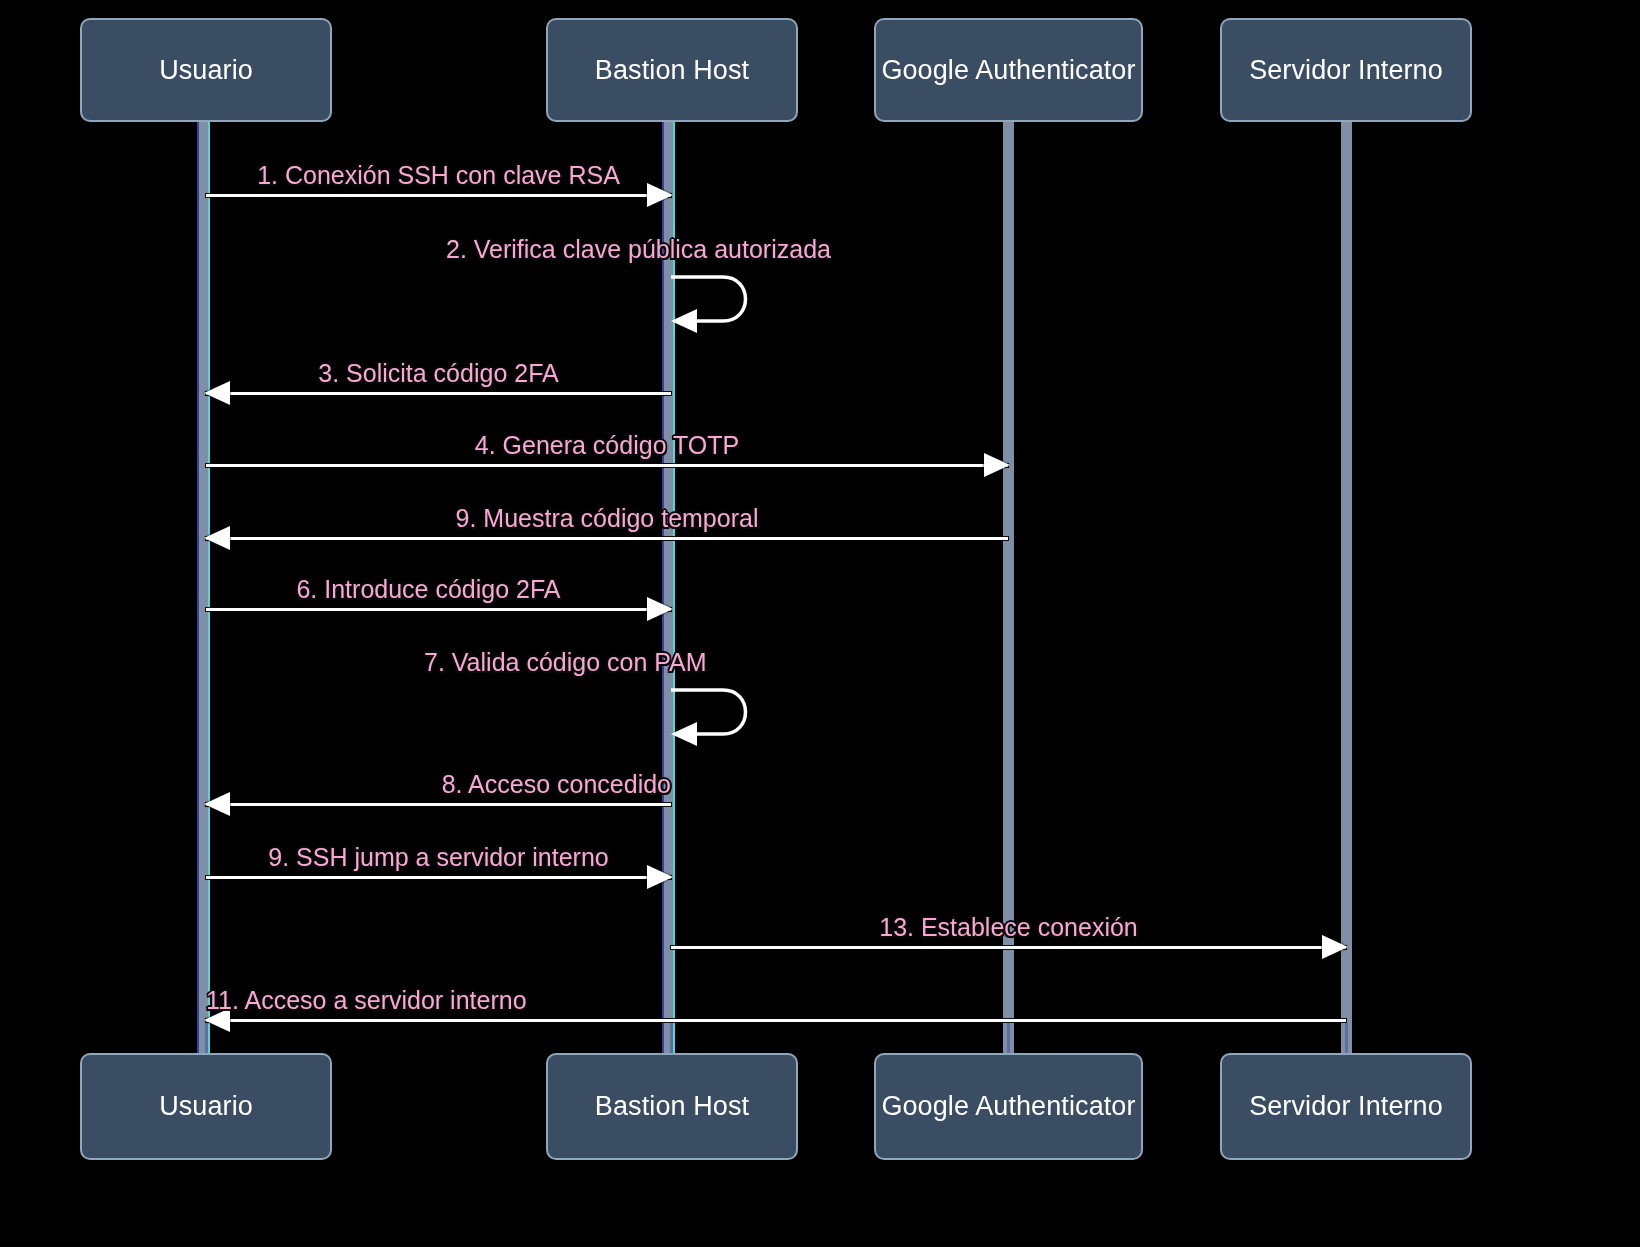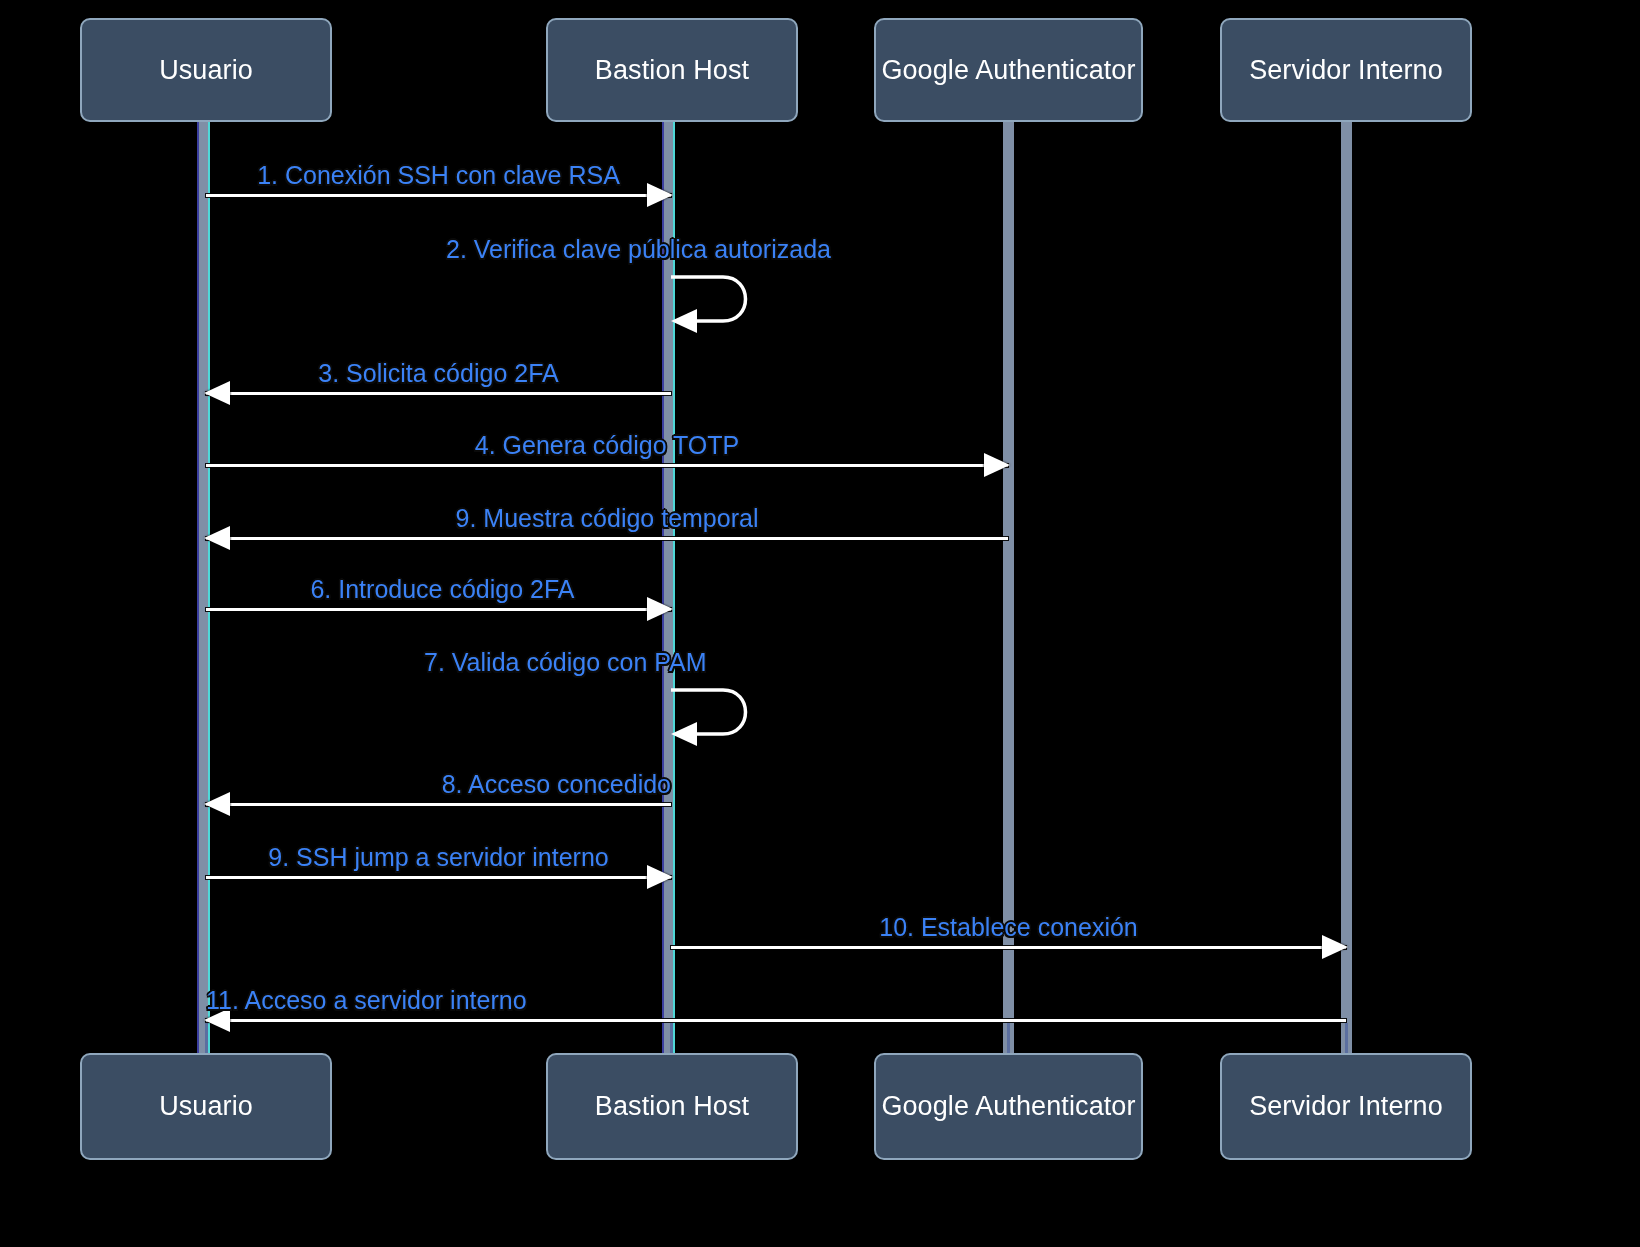--- a/index.html
+++ b/index.html
@@ -91,21 +91,21 @@
   .msg.to-right .msg-head {
     right: -2px;
     border-left: 26px solid #ffffff;
   }
   .msg.to-left .msg-head {
     left: -2px;
     border-right: 26px solid #ffffff;
   }
   .msg-label {
     position: absolute;
-    color: #3b82f6;
+    color: #f9a8d4;
     font-size: 25px;
     line-height: 1;
     white-space: nowrap;
     z-index: 5;
     text-shadow:
       -1.5px -1.5px 0 #0a0a0a,  1.5px -1.5px 0 #0a0a0a,
       -1.5px  1.5px 0 #0a0a0a,  1.5px  1.5px 0 #0a0a0a,
        0    -1.8px 0 #0a0a0a,   0     1.8px 0 #0a0a0a,
       -1.8px 0     0 #0a0a0a,   1.8px 0     0 #0a0a0a;
   }
@@ -169,21 +169,21 @@
       <div class="msg-label" style="left: 206px; width: 802px; text-align: center; top: 433px;">4. Genera código TOTP</div>
       <div class="msg to-left" style="left: 206px; top: 537px; width: 802px;">
         <div class="msg-line" style="background: rgb(255, 255, 255);"></div>
         <div class="msg-head" style="border-right-color: rgb(255, 255, 255);"></div>
       </div>
       <div class="msg-label" style="left: 206px; width: 802px; text-align: center; top: 506px;">9. Muestra código temporal</div>
       <div class="msg to-right" style="left: 206px; top: 608px; width: 465px;">
         <div class="msg-line" style="background: rgb(255, 255, 255);"></div>
         <div class="msg-head" style="border-left-color: rgb(255, 255, 255);"></div>
       </div>
-      <div class="msg-label" style="left: 210px; width: 465px; text-align: center; top: 577px;">6. Introduce código 2FA</div>
+      <div class="msg-label" style="left: 196px; width: 465px; text-align: center; top: 577px;">6. Introduce código 2FA</div>
       <div class="selfloop" style="left: 667px; top: 678px; width: 110px; height: 70px;">
         <svg width="110" height="70" viewBox="0 0 110 70">
           <path d="M4,12 L56,12 C86,12 86,56 56,56 L30,56" fill="none" stroke="#ffffff" stroke-width="3.5" stroke-linecap="butt"></path>
           <polygon points="30,44 30,68 4,56" fill="#ffffff"></polygon>
         </svg>
       </div>
       <div class="msg-label" style="left: 424px; top: 650px;">7. Valida código con PAM</div>
       <div class="msg to-left" style="left: 206px; top: 803px; width: 465px;">
         <div class="msg-line" style="background: rgb(255, 255, 255);"></div>
         <div class="msg-head" style="border-right-color: rgb(255, 255, 255);"></div>
@@ -191,21 +191,21 @@
       <div class="msg-label" style="left: 206px; width: 465px; text-align: right; top: 772px;">8. Acceso concedido</div>
       <div class="msg to-right" style="left: 206px; top: 876px; width: 465px;">
         <div class="msg-line" style="background: rgb(255, 255, 255);"></div>
         <div class="msg-head" style="border-left-color: rgb(255, 255, 255);"></div>
       </div>
       <div class="msg-label" style="left: 206px; width: 465px; text-align: center; top: 845px;">9. SSH jump a servidor interno</div>
       <div class="msg to-right" style="left: 671px; top: 946px; width: 675px;">
         <div class="msg-line" style="background: rgb(255, 255, 255);"></div>
         <div class="msg-head" style="border-left-color: rgb(255, 255, 255);"></div>
       </div>
-      <div class="msg-label" style="left: 671px; width: 675px; text-align: center; top: 915px;">10. Establece conexión</div>
+      <div class="msg-label" style="left: 671px; width: 675px; text-align: center; top: 915px;">13. Establece conexión</div>
       <div class="msg to-left" style="left: 206px; top: 1019px; width: 1140px;">
         <div class="msg-line" style="background: rgb(255, 255, 255);"></div>
         <div class="msg-head" style="border-right-color: rgb(255, 255, 255);"></div>
       </div>
       <div class="msg-label" style="left: 206px; width: 1140px; text-align: left; top: 988px;">11. Acceso a servidor interno</div>
     </div>
 
   <div id="boxes">
       <div class="participant-box" style="left: 80px; width: 252px; top: 18px; height: 104px; background: rgb(59, 77, 99); border-color: rgb(143, 167, 189); color: rgb(255, 255, 255);">
         <span class="pbox-label">Usuario</span>

